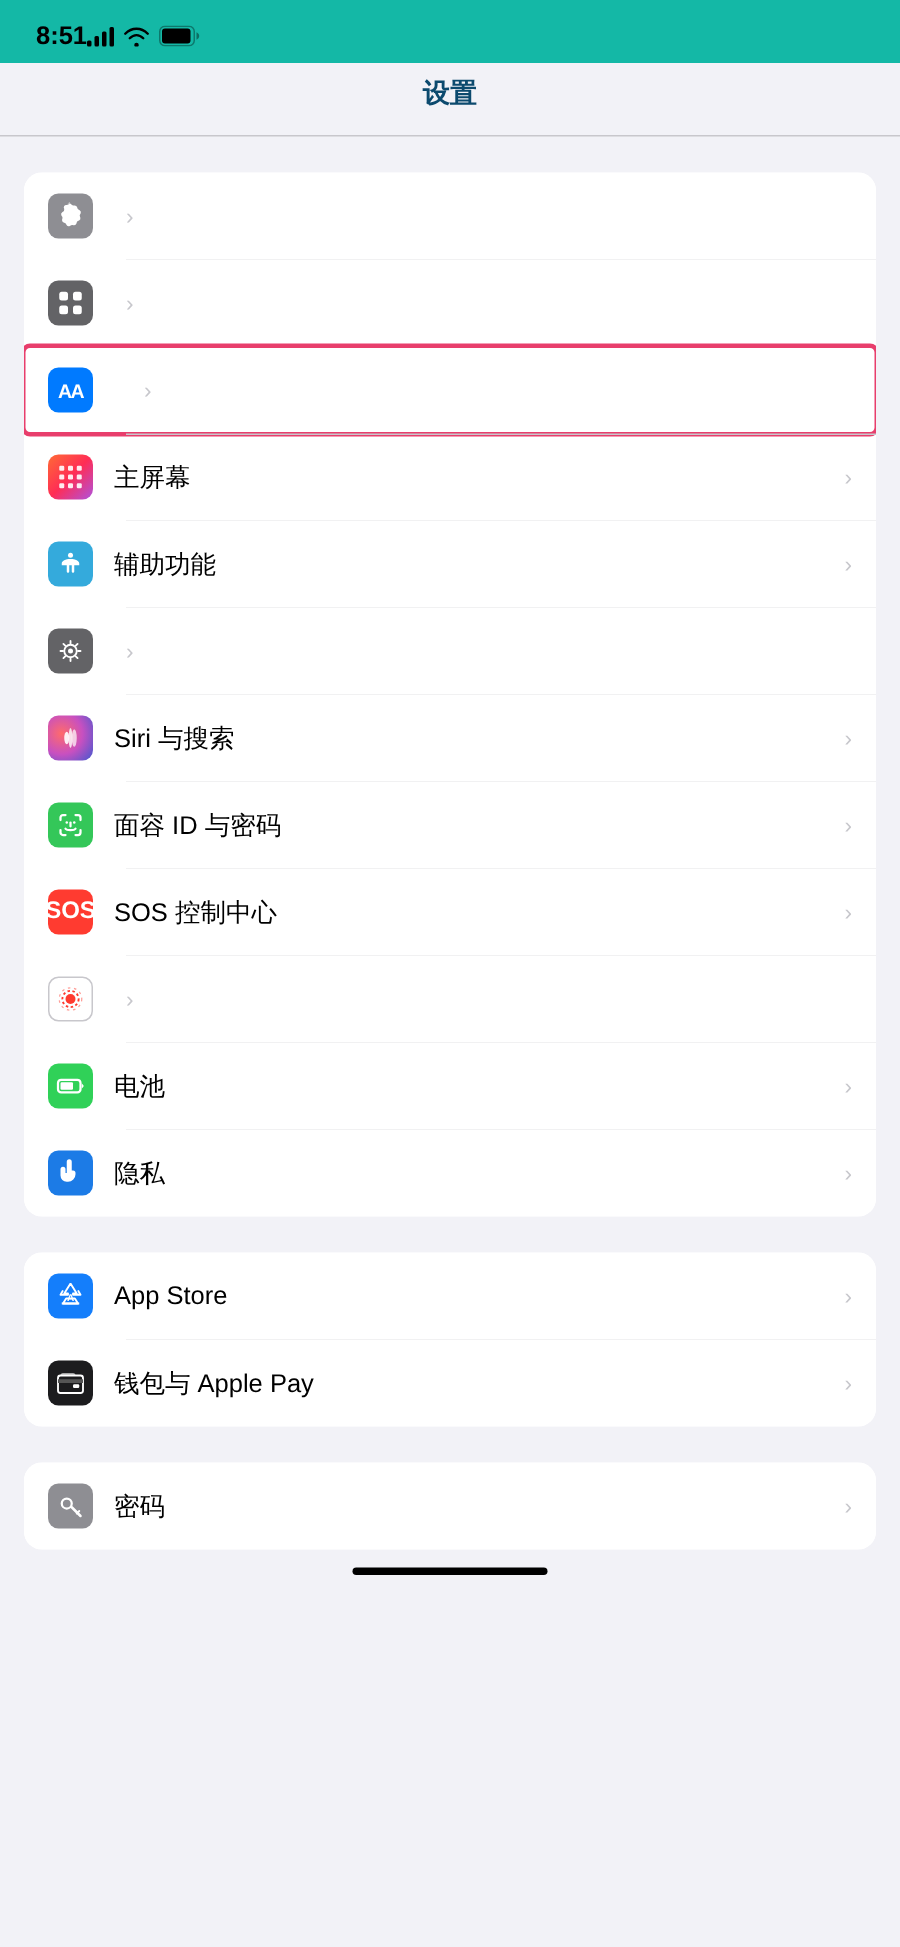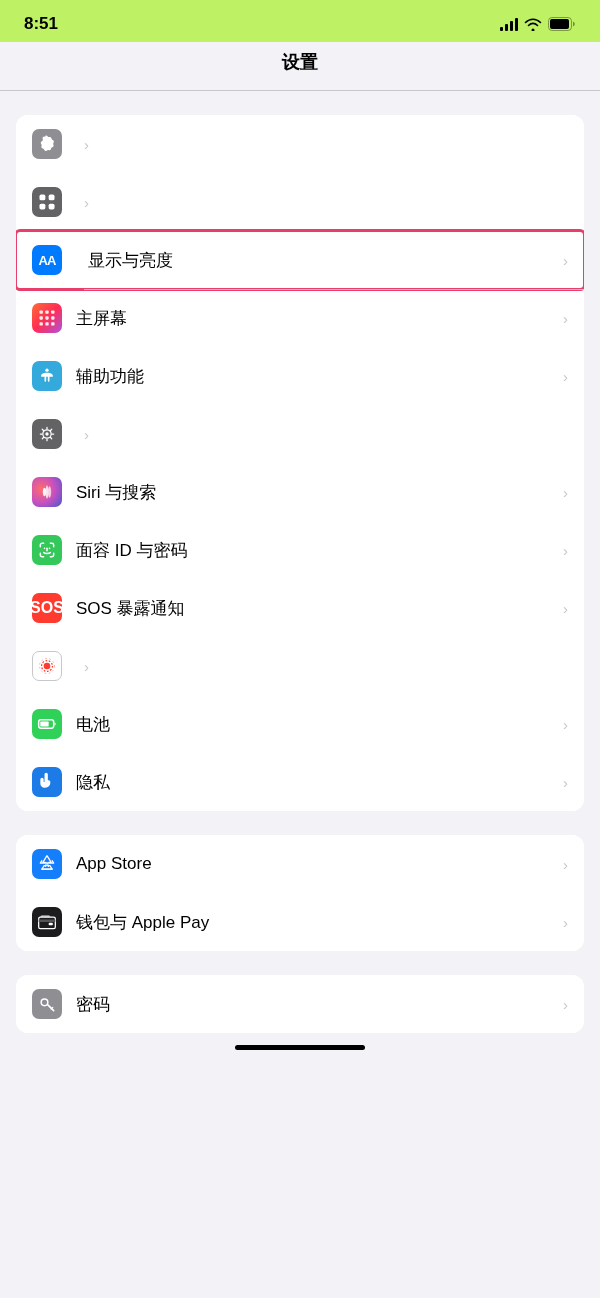--- a/index.html
+++ b/index.html
@@ -9,24 +9,23 @@
       width: 600px;
       min-height: 1298px;
       background: #f2f2f7;
       font-family: -apple-system, "PingFang SC", "Helvetica Neue", sans-serif;
       overflow-x: hidden;
     }
 
     
     .status-bar {
       display: flex;
-      justify-content: space-between;
       align-items: center;
       padding: 14px 24px 8px;
-      background: #bef264;
+      background: #14b8a6;
     }
     .status-time {
       font-size: 17px;
       font-weight: 600;
       color: #000;
     }
     .status-icons {
       display: flex;
       align-items: center;
       gap: 6px;
@@ -61,21 +60,21 @@
       display: flex;
       align-items: center;
     }
     .battery-icon svg { width: 28px; height: 14px; }
 
     
     .page-title {
       text-align: center;
       font-size: 18px;
       font-weight: 600;
-      color: #000000;
+      color: #0c4a6e;
       padding: 8px 0 16px;
       background: #f2f2f7;
     }
 
     
     .section-divider {
       height: 1px;
       background: #c8c7cc;
       margin: 0 0 24px;
     }
@@ -224,21 +223,20 @@
         <rect x="14" y="3" width="7" height="7" rx="2"></rect>
         <rect x="3" y="14" width="7" height="7" rx="2"></rect>
         <rect x="14" y="14" width="7" height="7" rx="2"></rect>
       </svg>
     </div>
     <span class="row-chevron">›</span>
   </div>
 
   <div class="settings-row highlighted">
     <div class="row-icon icon-blue" style="font-size:13px;font-weight:700;letter-spacing:-1px;">AA</div>
-    <span class="row-label">显示与亮度</span>
     <span class="row-chevron">›</span>
   </div>
 
   <div class="settings-row">
     <div class="row-icon" style="background:linear-gradient(135deg,#ff6b35,#ff2d55,#af52de);">
       <svg viewBox="0 0 24 24" width="20" height="20">
         <rect x="3" y="3" width="4" height="4" rx="1" fill="#fff" opacity="0.9"></rect>
         <rect x="10" y="3" width="4" height="4" rx="1" fill="#fff" opacity="0.9"></rect>
         <rect x="17" y="3" width="4" height="4" rx="1" fill="#fff" opacity="0.9"></rect>
         <rect x="3" y="10" width="4" height="4" rx="1" fill="#fff" opacity="0.9"></rect>
@@ -296,21 +294,21 @@
         <path d="M8 15c1 1.5 7 1.5 8 0"></path>
         <line x1="12" y1="10" x2="12" y2="13"></line>
       </svg>
     </div>
     <span class="row-label">面容 ID 与密码</span>
     <span class="row-chevron">›</span>
   </div>
 
   <div class="settings-row">
     <div class="row-icon icon-red" style="font-size:16px;font-weight:700;letter-spacing:0px;color:#fff;">SOS</div>
-    <span class="row-label">SOS 暴露通知</span>
+    <span class="row-label">SOS 控制中心</span>
     <span class="row-chevron">›</span>
   </div>
 
   <div class="settings-row">
     <div class="row-icon icon-exposure">
       <svg viewBox="0 0 24 24" width="20" height="20">
         <circle cx="12" cy="12" r="4" fill="#ff3b30"></circle>
         <circle cx="12" cy="12" r="6.5" fill="none" stroke="#ff3b30" stroke-width="1.5" stroke-dasharray="2 2"></circle>
         <circle cx="12" cy="12" r="9" fill="none" stroke="#ff3b30" stroke-width="1" stroke-dasharray="2 3" opacity="0.5"></circle>
       </svg>

